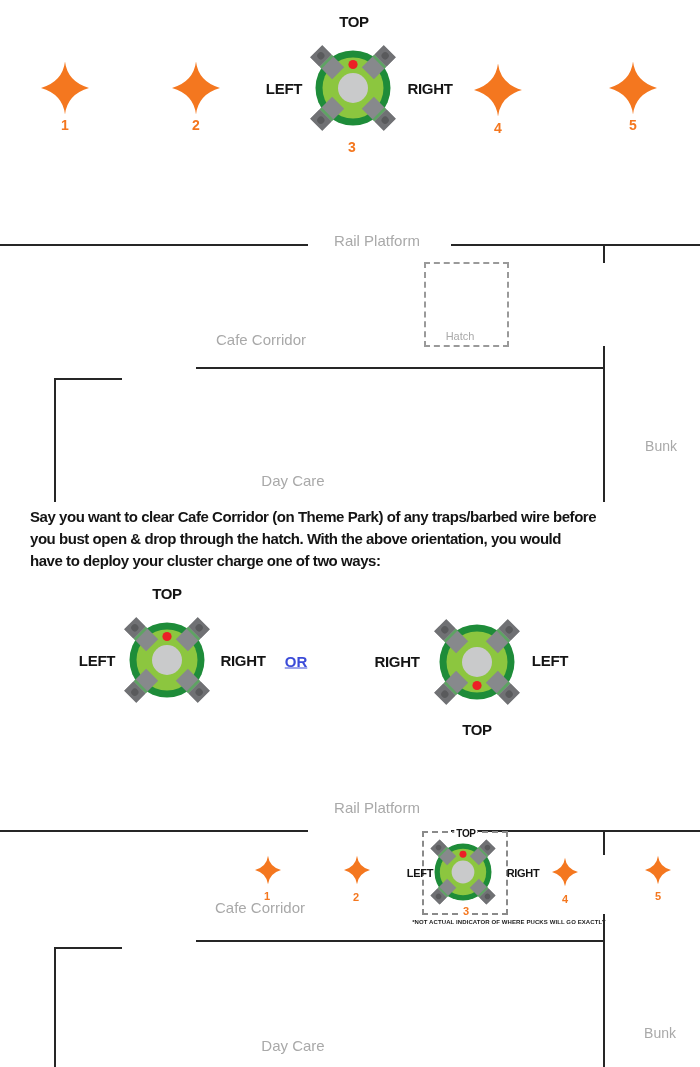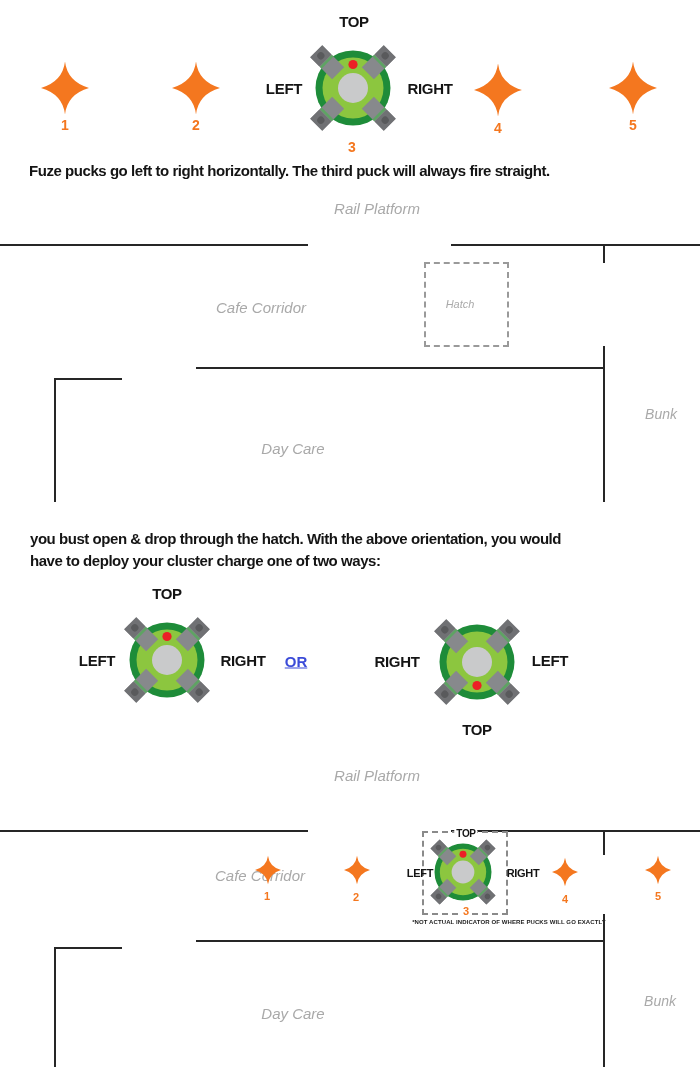--- a/index.html
+++ b/index.html
@@ -4,21 +4,21 @@
 <style>
   html,body{margin:0;padding:0;}
   body{font-family:"Liberation Sans",sans-serif;background:#ffffff;}
   #page{position:relative;width:700px;height:1067px;background:#ffffff;overflow:hidden;}
   .abs{position:absolute;}
   .ctr{transform:translate(-50%,-50%);white-space:nowrap;}
   .dirlbl{font-weight:bold;color:#141414;font-size:15px;letter-spacing:-0.3px;}
   .num{font-weight:bold;color:#F4771F;font-size:14px;}
   .numsm{font-weight:bold;color:#F4771F;font-size:11px;}
   .boldtxt{font-weight:bold;color:#141414;font-size:15px;letter-spacing:-0.45px;white-space:nowrap;}
-  .room{font-style:italic;color:#A9A9A9;font-size:15px;font-weight:400;}
+  .room{color:#A9A9A9;font-size:15px;font-weight:400;margin-top:32px;}
   .wall{background:#262626;}
   .hatchbox{border:2px dashed #9a9a9a;}
   .overlaybox{border:2px dashed #8a8a8a;}
   .orlink{font-weight:bold;color:#3B4BD8;font-size:15px;text-decoration:underline;}
   .smdir{font-weight:bold;color:#141414;font-size:11px;letter-spacing:-0.3px;}
   .tinycap{font-weight:bold;color:#1a1a1a;font-size:6px;letter-spacing:0.1px;}
   svg.icon{display:block;}
 </style>
 </head>
 <body>
@@ -82,41 +82,41 @@
   <div class="abs ctr num" style="left:633px;top:125px">5</div>
 
   <svg class="abs icon" style="left:303px;top:38px" width="100" height="100" viewBox="0 0 100 100">
       <use href="#fuze-charge"></use>
     </svg>
   <div class="abs ctr dirlbl" style="left:354px;top:21px">TOP</div>
   <div class="abs ctr dirlbl" style="left:284px;top:88px">LEFT</div>
   <div class="abs ctr dirlbl" style="left:430px;top:88px">RIGHT</div>
   <div class="abs ctr num" style="left:352px;top:147px">3</div>
 
-  <div class="abs boldtxt" style="left:29px;top:162px">Fuze pucks go left to right horizontally. The third puck will always fire straight.</div>
 
   <div class="abs ctr room" style="left:377px;top:208px">Rail Platform</div>
 
   <div class="abs wall" style="left:0;top:244px;width:308px;height:2px"></div>
   <div class="abs wall" style="left:451px;top:244px;width:249px;height:2px"></div>
   <div class="abs wall" style="left:603px;top:244px;width:2px;height:19px"></div>
 
   <div class="abs hatchbox" style="left:424px;top:262px;width:81px;height:81px"></div>
   <div class="abs ctr room" style="left:460px;top:304px;font-size:11px">Hatch</div>
 
   <div class="abs ctr room" style="left:261px;top:307px">Cafe Corridor</div>
 
   <div class="abs wall" style="left:196px;top:367px;width:409px;height:2px"></div>
   <div class="abs wall" style="left:603px;top:346px;width:2px;height:156px"></div>
   <div class="abs wall" style="left:54px;top:378px;width:68px;height:2px"></div>
   <div class="abs wall" style="left:54px;top:378px;width:2px;height:124px"></div>
 
   <div class="abs ctr room" style="left:293px;top:448px">Day Care</div>
   <div class="abs ctr room" style="left:661px;top:414px;font-size:14px">Bunk</div>
 
+  <div class="abs boldtxt" style="left:30px;top:508px">Say you want to clear Cafe Corridor (on Theme Park) of any traps/barbed wire before</div>
   <div class="abs boldtxt" style="left:30px;top:530px">you bust open &amp; drop through the hatch. With the above orientation, you would</div>
   <div class="abs boldtxt" style="left:30px;top:552px">have to deploy your cluster charge one of two ways:</div>
 
   <svg class="abs icon" style="left:117px;top:610px" width="100" height="100" viewBox="0 0 100 100">
       <use href="#fuze-charge"></use>
     </svg>
   <div class="abs ctr dirlbl" style="left:167px;top:593px">TOP</div>
   <div class="abs ctr dirlbl" style="left:97px;top:660px">LEFT</div>
   <div class="abs ctr dirlbl" style="left:243px;top:660px">RIGHT</div>
 

